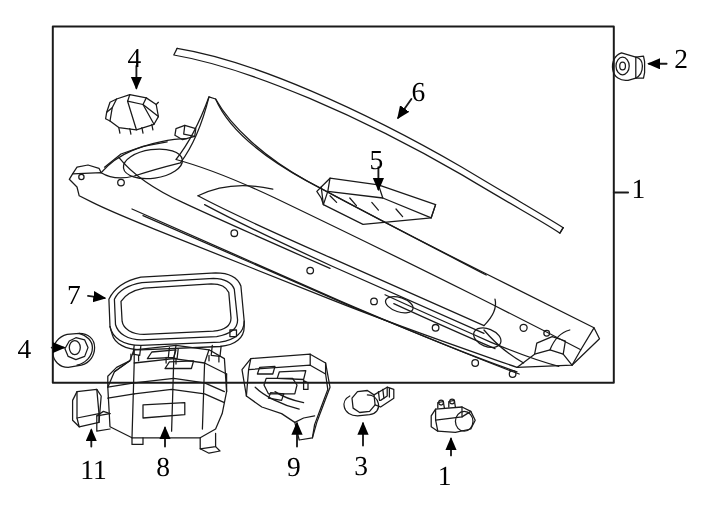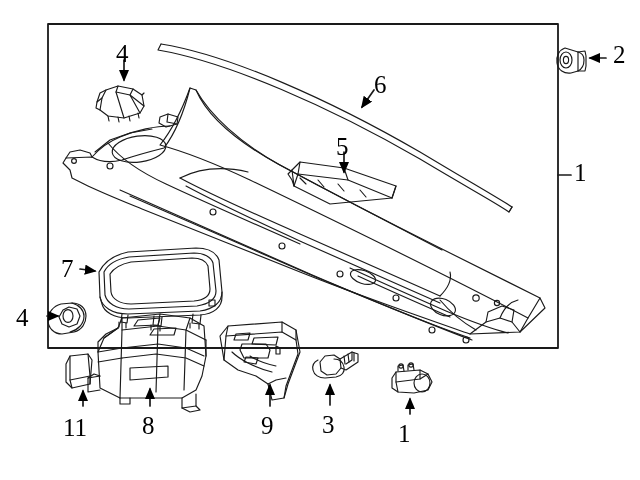--- a/index.html
+++ b/index.html
@@ -260,16 +260,16 @@
   <div class="callout-label" style="left:574px; top:160px;">1</div>
   <div class="callout-label" style="left:613px; top:42px;">2</div>
   <div class="callout-label" style="left:322px; top:412px;">3</div>
   <div class="callout-label" style="left:116px; top:41px;">4</div>
   <div class="callout-label" style="left:336px; top:134px;">5</div>
   <div class="callout-label" style="left:374px; top:72px;">6</div>
   <div class="callout-label" style="left:61px; top:256px;">7</div>
   <div class="callout-label" style="left:142px; top:413px;">8</div>
   <div class="callout-label" style="left:261px; top:413px;">9</div>
   <div class="callout-label" style="left:16px; top:305px;">4</div>
-  <div class="callout-label" style="left:63px; top:415px;">11</div>
+  <div class="callout-label" style="left:73px; top:415px;">11</div>
   <div class="callout-label" style="left:398px; top:421px;">1</div>
 
 </div>
 
 </body></html>

